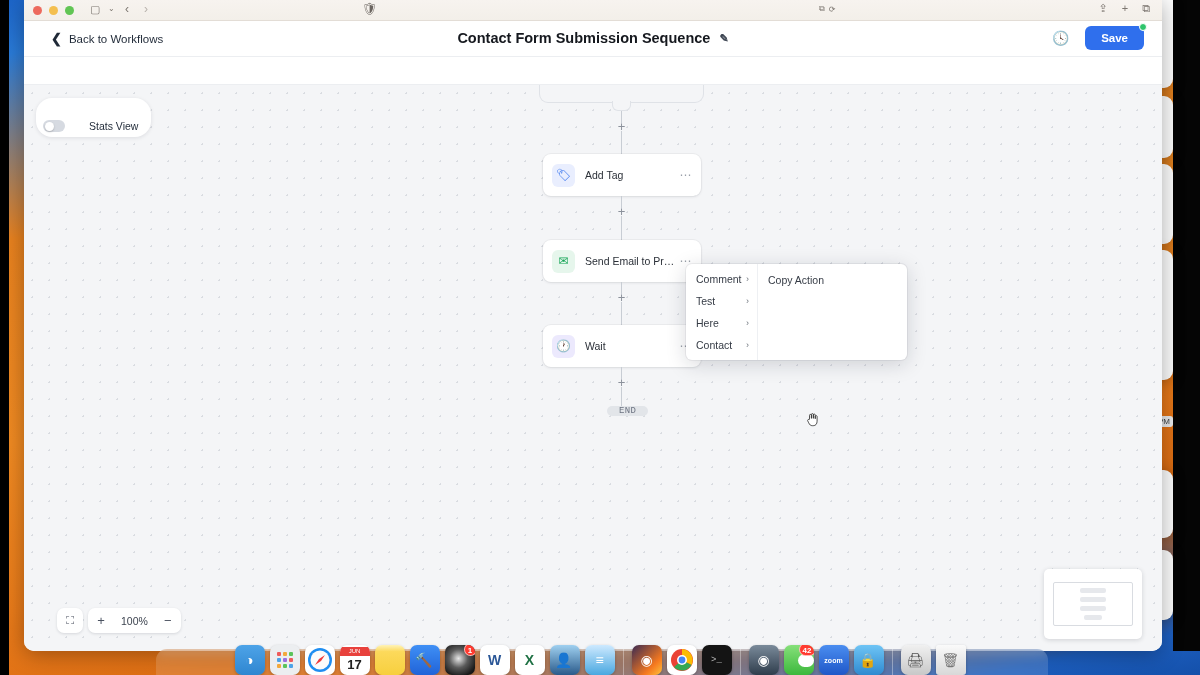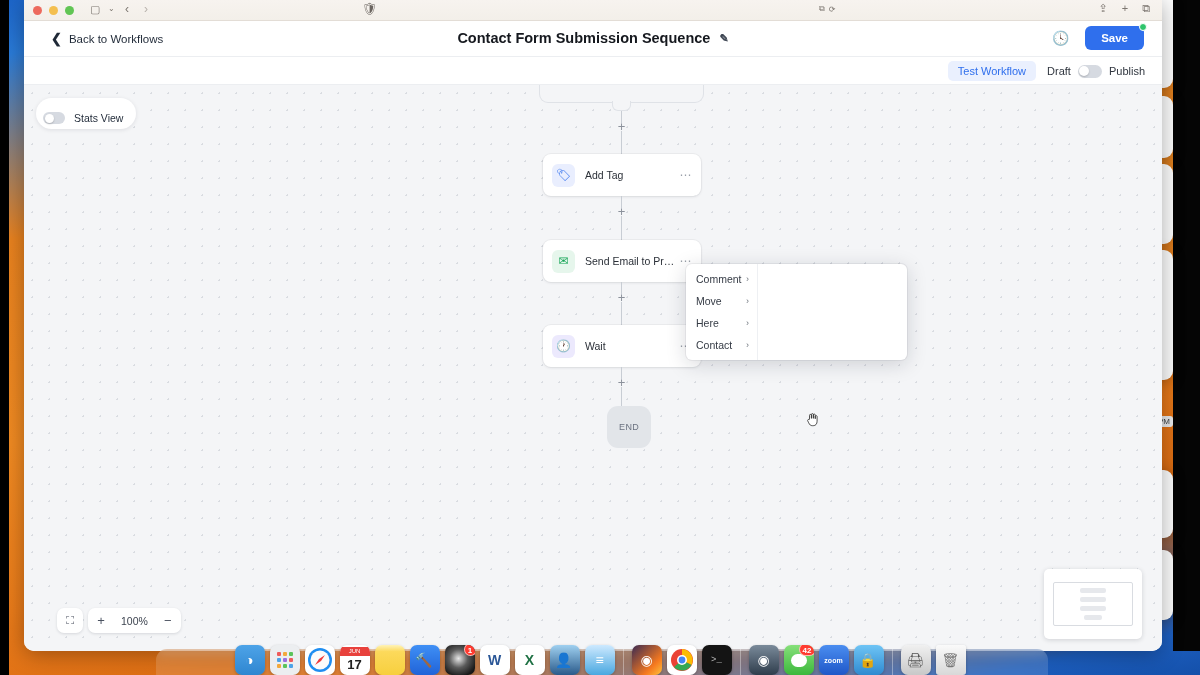--- a/index.html
+++ b/index.html
@@ -154,23 +154,23 @@
     position: relative;
     height: calc(651px - 21px - 36px - 28px);
     background-color: #f4f5f7;
     background-image: radial-gradient(#d9dce1 1px, transparent 1px);
     background-size: 17px 17px;
     overflow: hidden;
   }
 
   .stats-view {
     position: absolute; left: 12px; top: 13px;
-    display: flex; align-items: center; gap: 9px;
+    display: flex; align-items: center; gap: 24px;
     background: #fff; border-radius: 16px;
-    padding: 14px 13px 5px 7px;
+    padding: 22px 13px 5px 7px;
     box-shadow: 0 1px 4px rgba(16,24,40,.10);
     cursor: pointer;
   }
   .stats-view .toggle { width: 22px; height: 12px; background: #d6dae1; }
   .stats-view .knob { width: 9px; height: 9px; }
   .stats-label { font-size: 10.5px; color: #1f2937; }
 
   
   .vline { position: absolute; width: 1px; background: #c8cdd4; left: 597px; }
   .plus-btn {
@@ -214,21 +214,21 @@
   .node-label {
     margin-left: 10px; font-size: 10.5px; color: #2b3038;
     white-space: nowrap; overflow: hidden; text-overflow: ellipsis; flex: 1 1 auto;
   }
   .node-dots { font-size: 12px; color: #9aa0a9; letter-spacing: .5px; line-height: 1; flex: 0 0 auto; }
 
   .end-pill {
     position: absolute; left: 583px; top: 421px;
     background: #e2e5e9; color: #6b7280;
     font-size: 9px; letter-spacing: .4px;
-    padding: 16px 12px; border-radius: 11px;
+    padding: 0 12px; border-radius: 11px; font-family: Liberation Mono, monospace;
   }
 
   
   .zoom-ctrls {
     position: absolute; left: 33px; bottom: 18px;
     display: flex; align-items: center; gap: 5px;
   }
   .zc-box {
     background: #fff; border-radius: 7px;
     box-shadow: 0 1px 3px rgba(16,24,40,.13);
@@ -401,30 +401,20 @@
       <div class="hdr-right">
         <span class="hist-ic">🕓</span>
         <button class="save-btn">
           <span>Save</span>
           <span class="save-dot"></span>
         </button>
       </div>
     </div>
 
     <div class="tabs-row">
-      <div class="tabs-right">
-        <div class="test-wf"><span>Test Workflow</span></div>
-        <div class="pub-group">
-          <span>Draft</span>
-          <div class="toggle">
-              <div class="knob"></div>
-            </div>
-          <span>Publish</span>
-        </div>
-      </div>
     </div>
 
     <div class="canvas">
 
       <div class="stats-view">
         <div class="toggle">
             <div class="knob"></div>
           </div>
         <span class="stats-label">Stats View</span>
       </div>
@@ -469,33 +459,34 @@
       <div class="end-pill" style="top:321px;"><span>END</span></div>
 
       <div class="actions-menu">
         <div class="am-body">
           <div class="am-left">
             <div class="am-item">
               <span>Comment</span>
               <span class="chev">›</span>
             </div>
             <div class="am-item">
-              <span>Move</span>
+              <span>Test</span>
               <span class="chev">›</span>
             </div>
             <div class="am-item">
               <span>Here</span>
               <span class="chev">›</span>
             </div>
             <div class="am-item">
               <span>Contact</span>
               <span class="chev">›</span>
             </div>
           </div>
           <div class="am-right">
+            <div class="am-sub">Copy Action</div>
           </div>
         </div>
       </div>
 
       <svg class="cursor" viewBox="0 0 16 20">
         <path d="M3 9 V4.2 a1.2 1.2 0 0 1 2.4 0 V8 V3.2 a1.2 1.2 0 0 1 2.4 0 V8 V3.8 a1.2 1.2 0 0 1 2.4 0 V8.4 V5.4 a1.2 1.2 0 0 1 2.3 0 v6.1 c0 3.4 -1.8 5.6 -4.8 5.6 h-1.1 c-2.3 0 -3.4 -1.1 -4.6 -3.6 l-1.3 -2.6 a1.1 1.1 0 0 1 1.8 -1.2 Z" fill="#ffffff" stroke="#2a2a2a" stroke-width="1"></path>
       </svg>
 
       <div class="zoom-ctrls">
         <div class="zc-box">
@@ -572,21 +563,21 @@
           <path d="M21.5 17 A11 11 0 0 1 4 19 L12 12 Z" fill="#34a853"></path>
           <circle cx="12" cy="12" r="5" fill="#fff"></circle>
             <circle cx="12" cy="12" r="3.4" fill="#4285f4"></circle>
         </svg>
       </div>
       <div class="dock-ic" style="background:#141414;">
         <span style="font-family:'Liberation Mono',monospace;font-size:9px;color:#bdbdbd;">&gt;_</span>
       </div>
       <div class="dock-sep"></div>
       <div class="dock-ic" style="background:linear-gradient(180deg,#7a8a9a,#2f3d4c);">◉</div>
-      <div class="dock-ic" style="background:linear-gradient(180deg,#86e07a,#3cb83c);">
+      <div class="dock-ic" style="background:linear-gradient(180deg,#86e07a,#3cb83c);justify-content:flex-end;">
         <div style="width:16px;height:13px;background:#fff;border-radius:7px;"></div>
         <span class="badge">42</span>
       </div>
       <div class="dock-ic" style="background:linear-gradient(180deg,#4a8df0,#1f57c8);">
         <span style="font-size:7px;font-weight:bold;color:#fff;">zoom</span>
       </div>
       <div class="dock-ic" style="background:linear-gradient(180deg,#6ec4f5,#2f8ad0);">🔒</div>
       <div class="dock-sep"></div>
       <div class="dock-ic" style="background:linear-gradient(180deg,#f0f0f0,#c8c8c8);color:#555;">🖨</div>
       <div class="dock-ic" style="background:linear-gradient(180deg,#fafafa,#d8d8d8);color:#777;border-radius:3px;">🗑</div>

